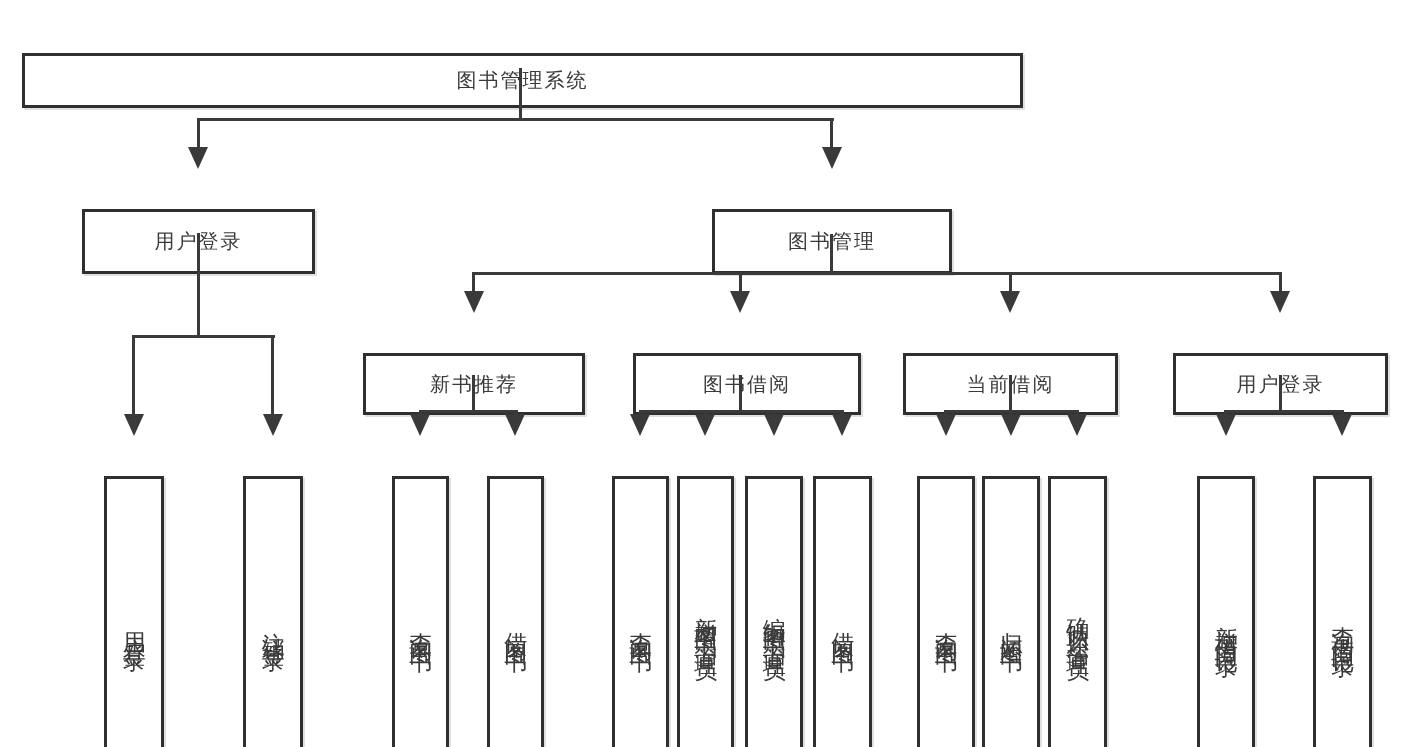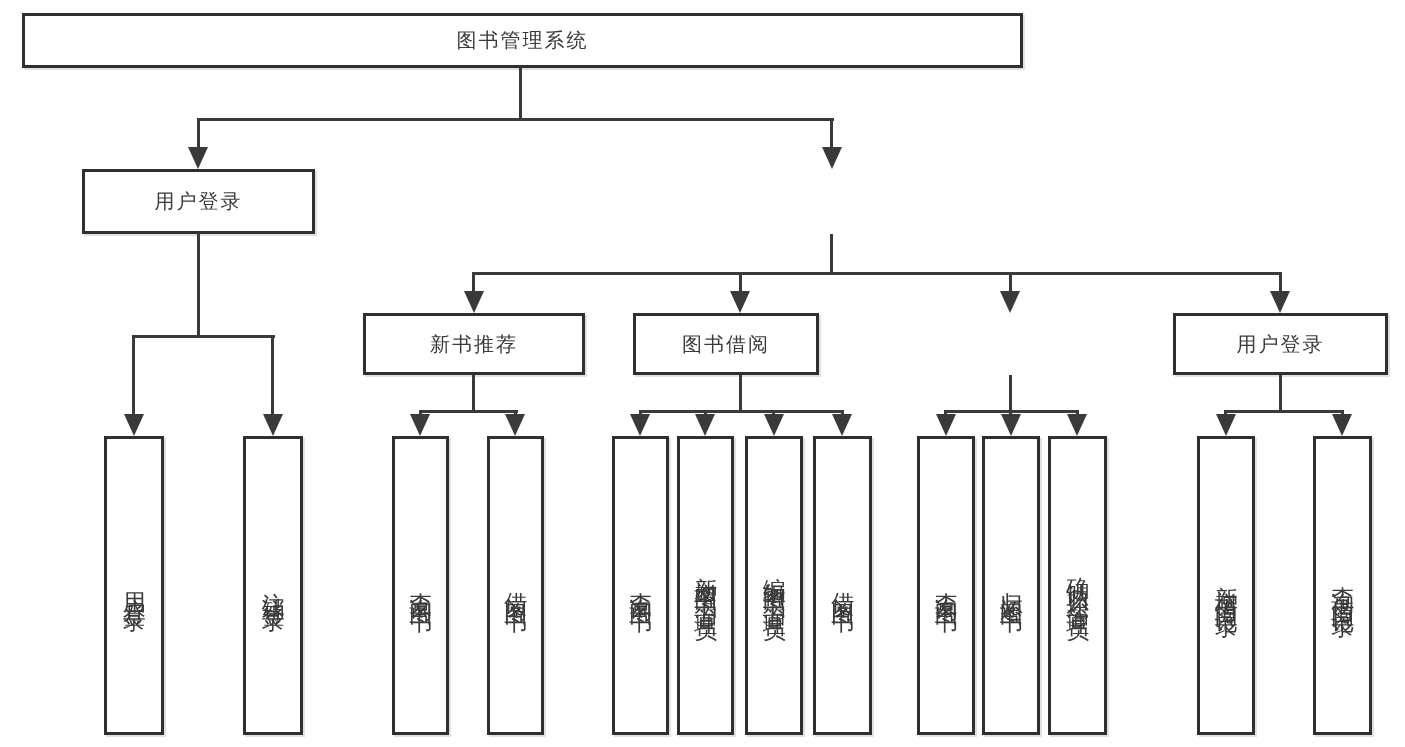--- a/index.html
+++ b/index.html
@@ -11,20 +11,21 @@
     overflow:hidden;
   }
   .node{
     position:absolute;
     box-sizing:border-box;
     background:#ffffff;
     border:3px solid #2f2f2f;
     box-shadow:2px 2px 0 rgba(0,0,0,0.12);
     display:flex;align-items:center;justify-content:center;
     color:#3a3a3a;
+    margin-top:40px;
   }
   .node.h{font-size:20px;letter-spacing:2px;white-space:nowrap;}
   .node.root{font-size:20px;letter-spacing:2px;}
   .leaf .vtext{
     writing-mode:vertical-rl;
     text-orientation:mixed;
     font-size:23px;
     letter-spacing:6px;
     line-height:1.1;
   }
@@ -58,20 +59,23 @@
   <div class="vl" style="left:519px;top:68px;height:50px;"></div>
   <div class="hl" style="left:197px;top:118px;width:637px;"></div>
   <div class="vl" style="left:197px;top:118px;height:34px;"></div>
   <div class="ar" style="left:188px;top:147px;"></div>
   <div class="vl" style="left:830px;top:118px;height:34px;"></div>
   <div class="ar" style="left:822px;top:147px;"></div>
 
   <div class="node h" style="left:82px;top:169px;width:233px;height:65px;">
     <span>用户登录</span>
   </div>
+  <div class="node h" style="left:712px;top:169px;width:240px;height:65px;">
+    <span>图书管理</span>
+  </div>
 
   <div class="vl" style="left:197px;top:233px;height:102px;"></div>
   <div class="hl" style="left:132px;top:335px;width:143px;"></div>
   <div class="vl" style="left:132px;top:335px;height:85px;"></div>
   <div class="ar" style="left:124px;top:414px;"></div>
   <div class="vl" style="left:271px;top:335px;height:85px;"></div>
   <div class="ar" style="left:263px;top:414px;"></div>
 
   <div class="vl" style="left:830px;top:234px;height:38px;"></div>
   <div class="hl" style="left:472px;top:272px;width:810px;"></div>
@@ -80,22 +84,25 @@
   <div class="vl" style="left:739px;top:272px;height:24px;"></div>
   <div class="ar" style="left:730px;top:291px;"></div>
   <div class="vl" style="left:1009px;top:272px;height:24px;"></div>
   <div class="ar" style="left:1000px;top:291px;"></div>
   <div class="vl" style="left:1279px;top:272px;height:24px;"></div>
   <div class="ar" style="left:1270px;top:291px;"></div>
 
   <div class="node h" style="left:363px;top:313px;width:222px;height:62px;">
     <span>新书推荐</span>
   </div>
-  <div class="node h" style="left:633px;top:313px;width:186px;height:62px;">
+  <div class="node h" style="left:633px;top:313px;width:228px;height:62px;">
     <span>图书借阅</span>
+  </div>
+  <div class="node h" style="left:903px;top:313px;width:215px;height:62px;">
+    <span>当前借阅</span>
   </div>
   <div class="node h" style="left:1173px;top:313px;width:215px;height:62px;">
     <span>用户登录</span>
   </div>
 
   <div class="vl" style="left:472px;top:375px;height:35px;"></div>
   <div class="hl" style="left:419px;top:410px;width:99px;"></div>
   <div class="vl" style="left:419px;top:410px;height:10px;"></div>
   <div class="ar" style="left:410px;top:414px;"></div>
   <div class="vl" style="left:514px;top:410px;height:10px;"></div>

